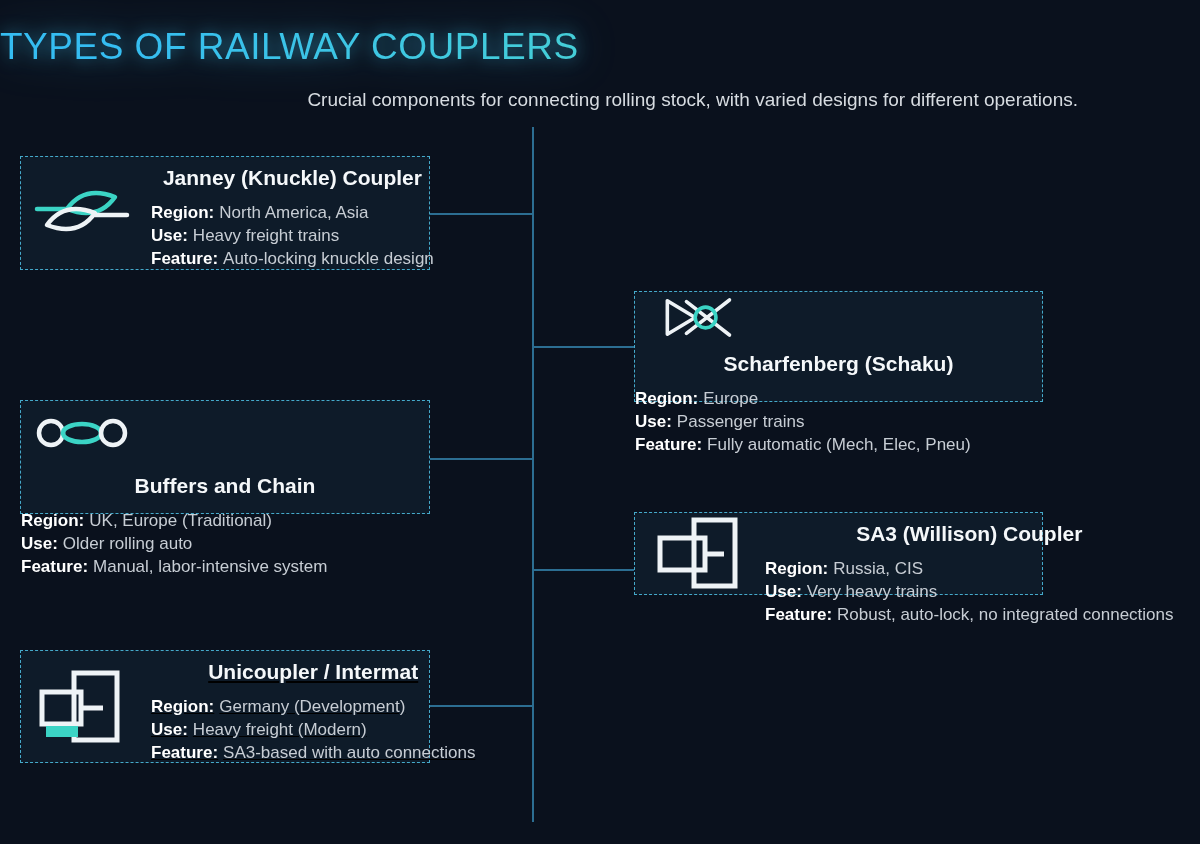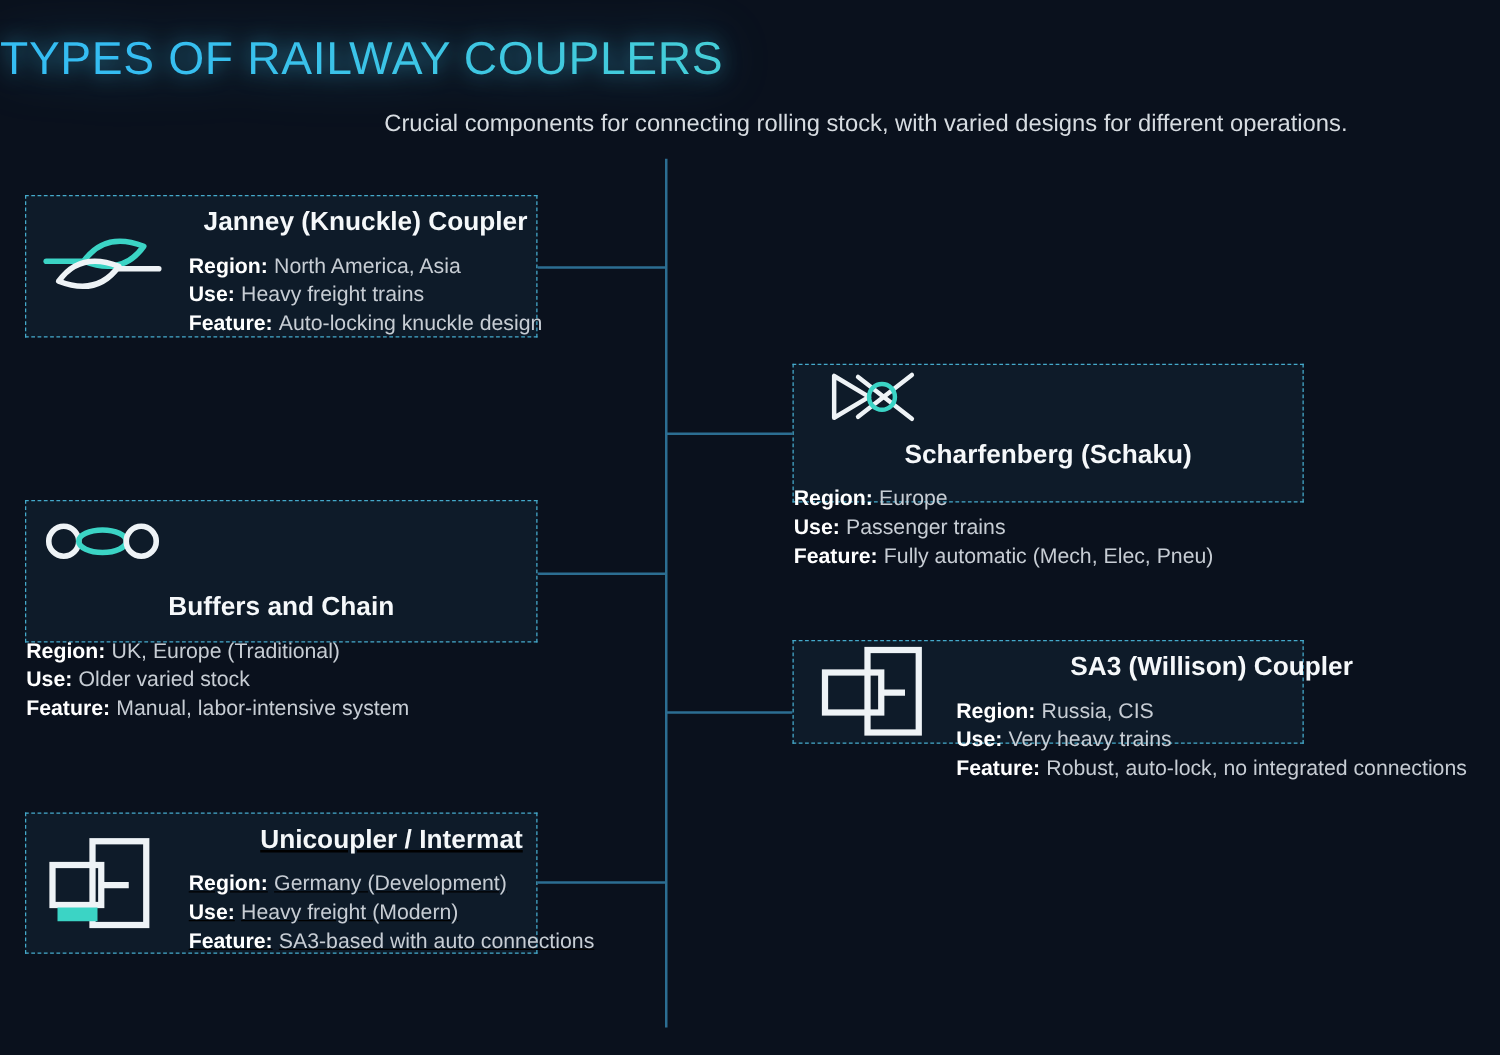--- a/index.html
+++ b/index.html
@@ -149,21 +149,21 @@
     <div class="icon-box">
       <svg width="100" height="64" viewBox="0 0 100 64" fill="none">
         <circle cx="15" cy="32" r="12" stroke="#eef3f6" stroke-width="4.5"></circle>
         <ellipse cx="46" cy="32" rx="19" ry="9" stroke="#3bd4c5" stroke-width="4.5"></ellipse>
         <circle cx="77" cy="32" r="12" stroke="#eef3f6" stroke-width="4.5"></circle>
       </svg>
     </div>
     <div class="card-body">
       <div class="card-title">Buffers and Chain</div>
       <div class="detail-row"><span class="detail-label">Region:</span><span>UK, Europe (Traditional)</span></div>
-      <div class="detail-row"><span class="detail-label">Use:</span><span>Older varied stock</span></div>
+      <div class="detail-row"><span class="detail-label">Use:</span><span>Older rolling auto</span></div>
       <div class="detail-row"><span class="detail-label">Feature:</span><span>Manual, labor-intensive system</span></div>
     </div>
   </div>
 
   <div class="card pos4">
     <div class="icon-box">
       <svg width="100" height="80" viewBox="0 0 100 80" fill="none">
         <rect x="44" y="6" width="41" height="66" stroke="#eef3f6" stroke-width="5"></rect>
         <rect x="10" y="24" width="45" height="32" stroke="#eef3f6" stroke-width="5"></rect>
         <path d="M55,40 H74" stroke="#eef3f6" stroke-width="5"></path>

